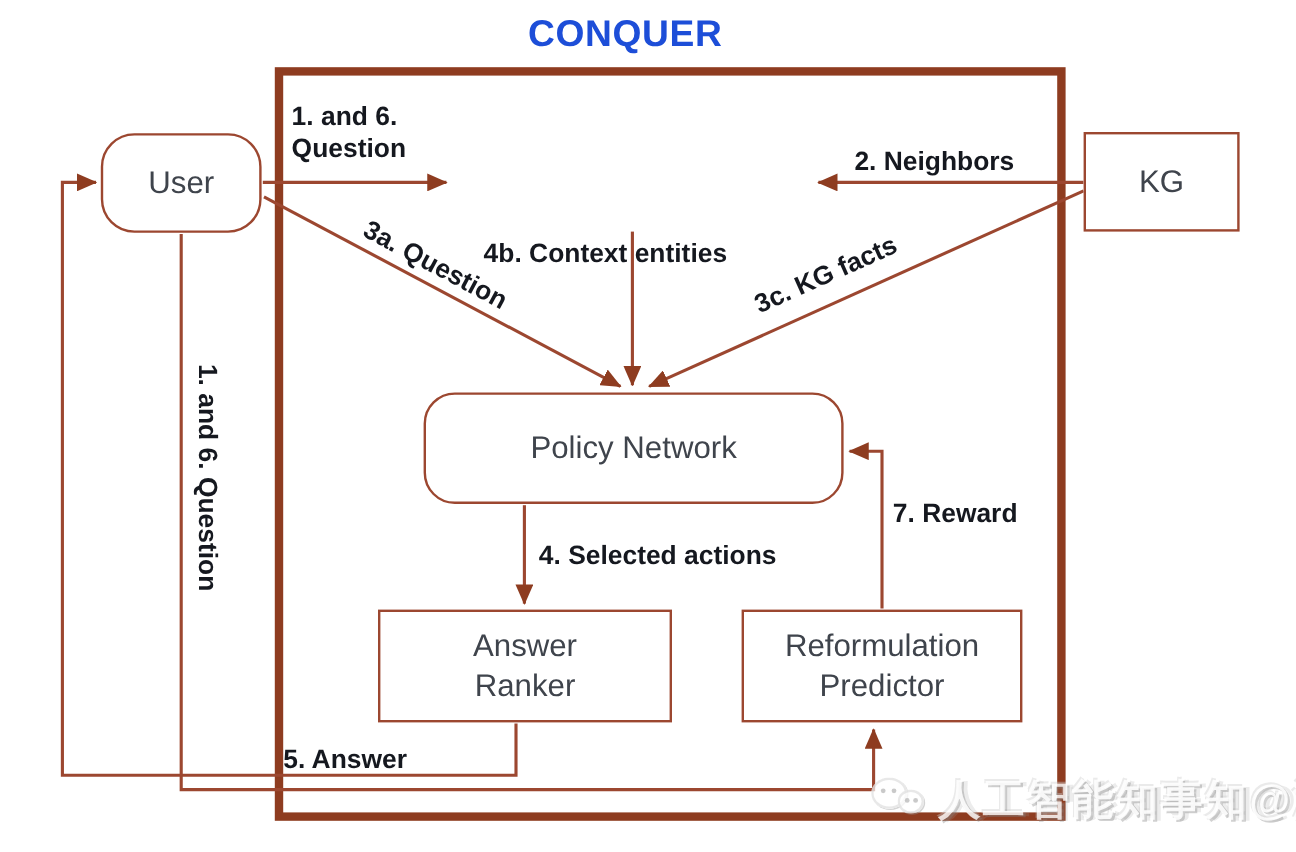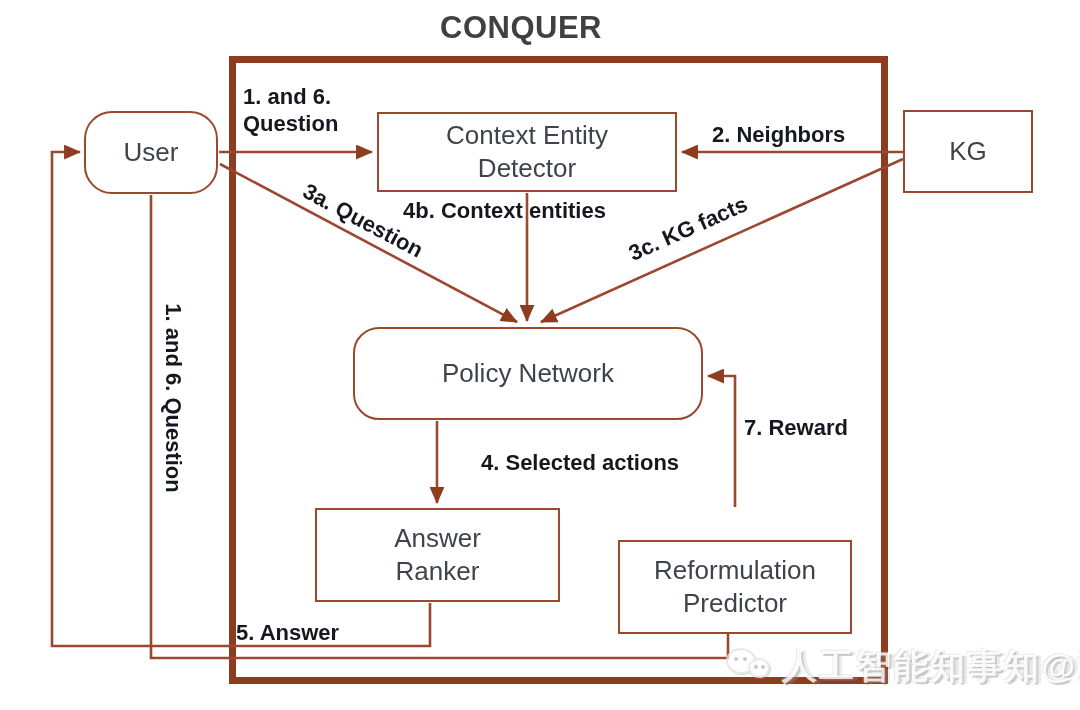--- a/index.html
+++ b/index.html
@@ -3,21 +3,21 @@
 <meta charset="utf-8">
 <style>
   html,body{margin:0;padding:0;background:#ffffff;}
   #stage{
     position:relative;width:1080px;height:710px;background:#ffffff;overflow:hidden;
     font-family:"Liberation Sans","DejaVu Sans",sans-serif;
   }
   .abs{position:absolute;}
   #diagram-title{
     left:0;top:10px;width:1042px;text-align:center;
-    font-size:31px;font-weight:800;letter-spacing:.5px;color:#404040;
+    font-size:31px;font-weight:800;letter-spacing:.5px;color:#1d4ed8;
   }
   #main-border{
     left:229px;top:56px;width:659px;height:628px;
     border:7px solid #8e3c20;box-sizing:border-box;background:transparent;
   }
   svg.wires{left:0;top:0;width:1080px;height:710px;}
   svg.wires path{stroke:#9c4730;stroke-width:2.6;fill:none;}
   .node{
     border:2.5px solid #9c4730;background:#ffffff;box-sizing:border-box;
     display:flex;flex-direction:column;align-items:center;justify-content:center;
@@ -77,53 +77,49 @@
   </svg>
 
   <div class="abs node" style="left:84px;top:111px;width:134px;height:83px;border-radius:28px;">
     <span>User</span>
   </div>
 
   <div class="abs node" style="left:903px;top:110px;width:130px;height:83px;">
     <span>KG</span>
   </div>
 
-  <div class="abs node" style="left:377px;top:112px;width:300px;height:80px;">
-    <span>Context Entity</span>
-    <span>Detector</span>
-  </div>
 
   <div class="abs node" style="left:353px;top:327px;width:350px;height:93px;border-radius:26px;">
     <span>Policy Network</span>
   </div>
 
   <div class="abs node" style="left:315px;top:508px;width:245px;height:94px;text-align:right;">
     <span>Answer</span>
     <span>Ranker</span>
   </div>
 
-  <div class="abs node" style="left:618px;top:508px;width:234px;height:94px;margin-top:32px;">
+  <div class="abs node" style="left:618px;top:508px;width:234px;height:94px;">
     <span>Reformulation</span>
     <span>Predictor</span>
   </div>
 
   <div class="abs elabel" style="left:243px;top:83px;">
     <div>1. and 6.</div>
     <div>Question</div>
   </div>
 
   <div class="abs elabel" style="left:712px;top:121px;">2. Neighbors</div>
 
   <div class="abs elabel rot" style="left:278px;top:207px;width:170px;text-align:center;transform:rotate(28deg);">3a. Question</div>
 
   <div class="abs elabel" style="left:403px;top:197px;">4b. Context entities</div>
 
   <div class="abs elabel rot" style="left:603px;top:215px;width:170px;text-align:center;transform:rotate(-24deg);">3c. KG facts</div>
 
-  <div class="abs elabel" style="left:449px;top:449px;margin-left:32px;">4. Selected actions</div>
+  <div class="abs elabel" style="left:449px;top:449px;">4. Selected actions</div>
 
   <div class="abs elabel" style="left:744px;top:414px;">7. Reward</div>
 
   <div class="abs elabel" style="left:236px;top:619px;">5. Answer</div>
 
   <div class="abs elabel" id="label-q16-left">1. and 6. Question</div>
 
   <div class="abs" id="watermark">
     <span id="wm-logo">
       <span class="bubble big">

